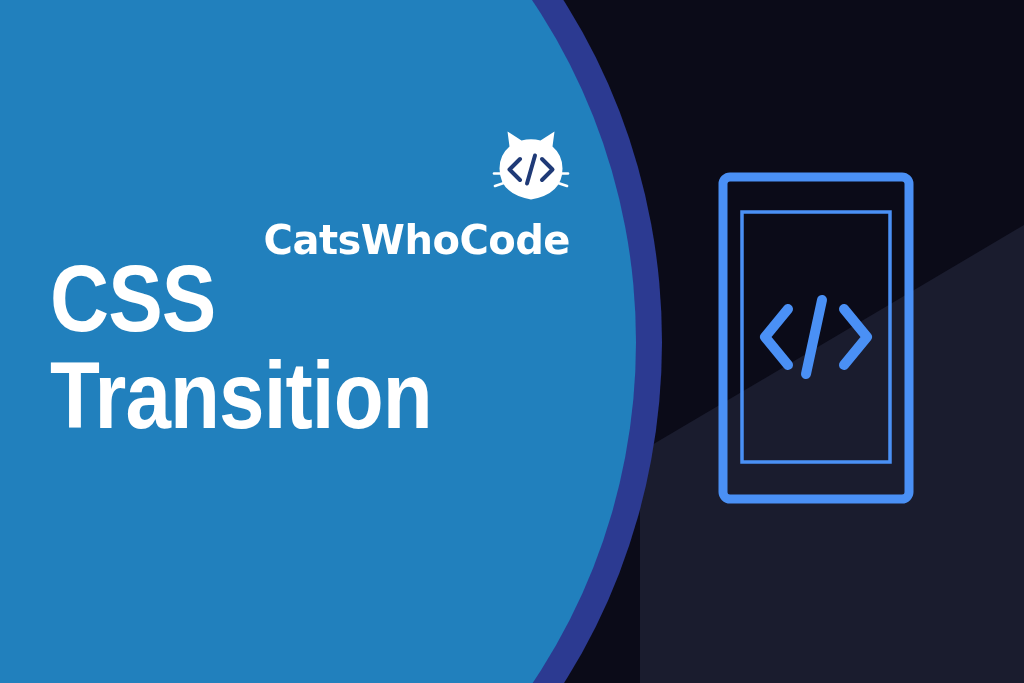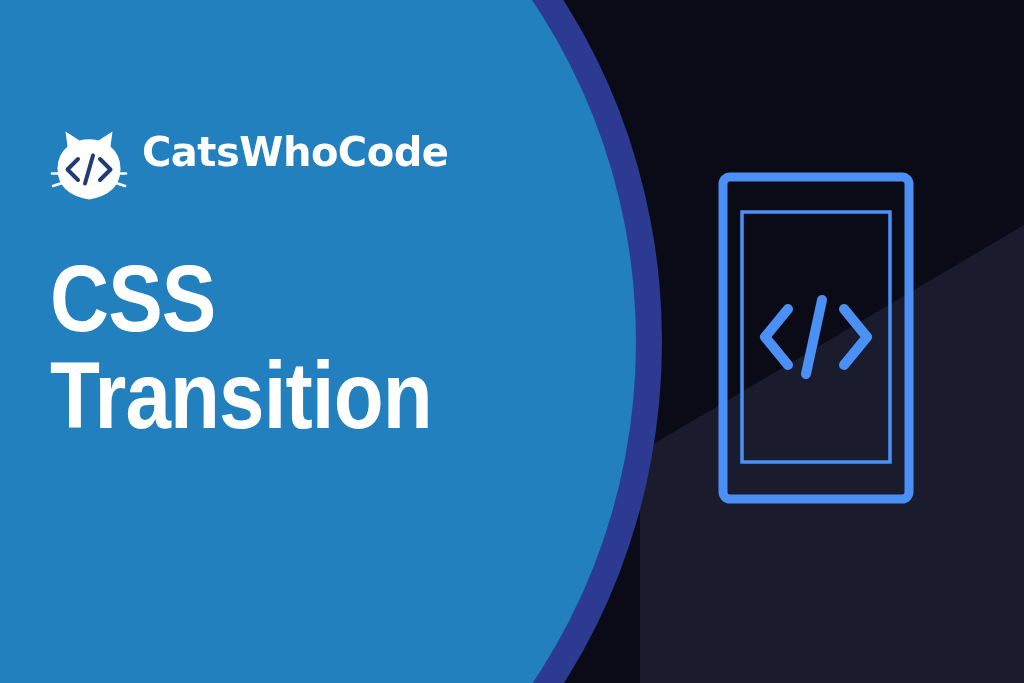--- a/index.html
+++ b/index.html
@@ -58,23 +58,24 @@
   
   .left-content {
     position: absolute;
     left: 50px;
     top: 128px;
     width: 520px;
   }
 
   .logo-row {
     display: flex;
-    align-items: flex-start;
+    align-items: flex-end;
     gap: 14px;
     height: 74px;
+    flex-direction: column;
   }
   .logo-mark {
     width: 78px;
     height: 74px;
     flex: 0 0 auto;
     display: block;
   }
   .logo-wordmark {
     color: #FFFFFF;
     font-family: "DejaVu Sans", sans-serif;

